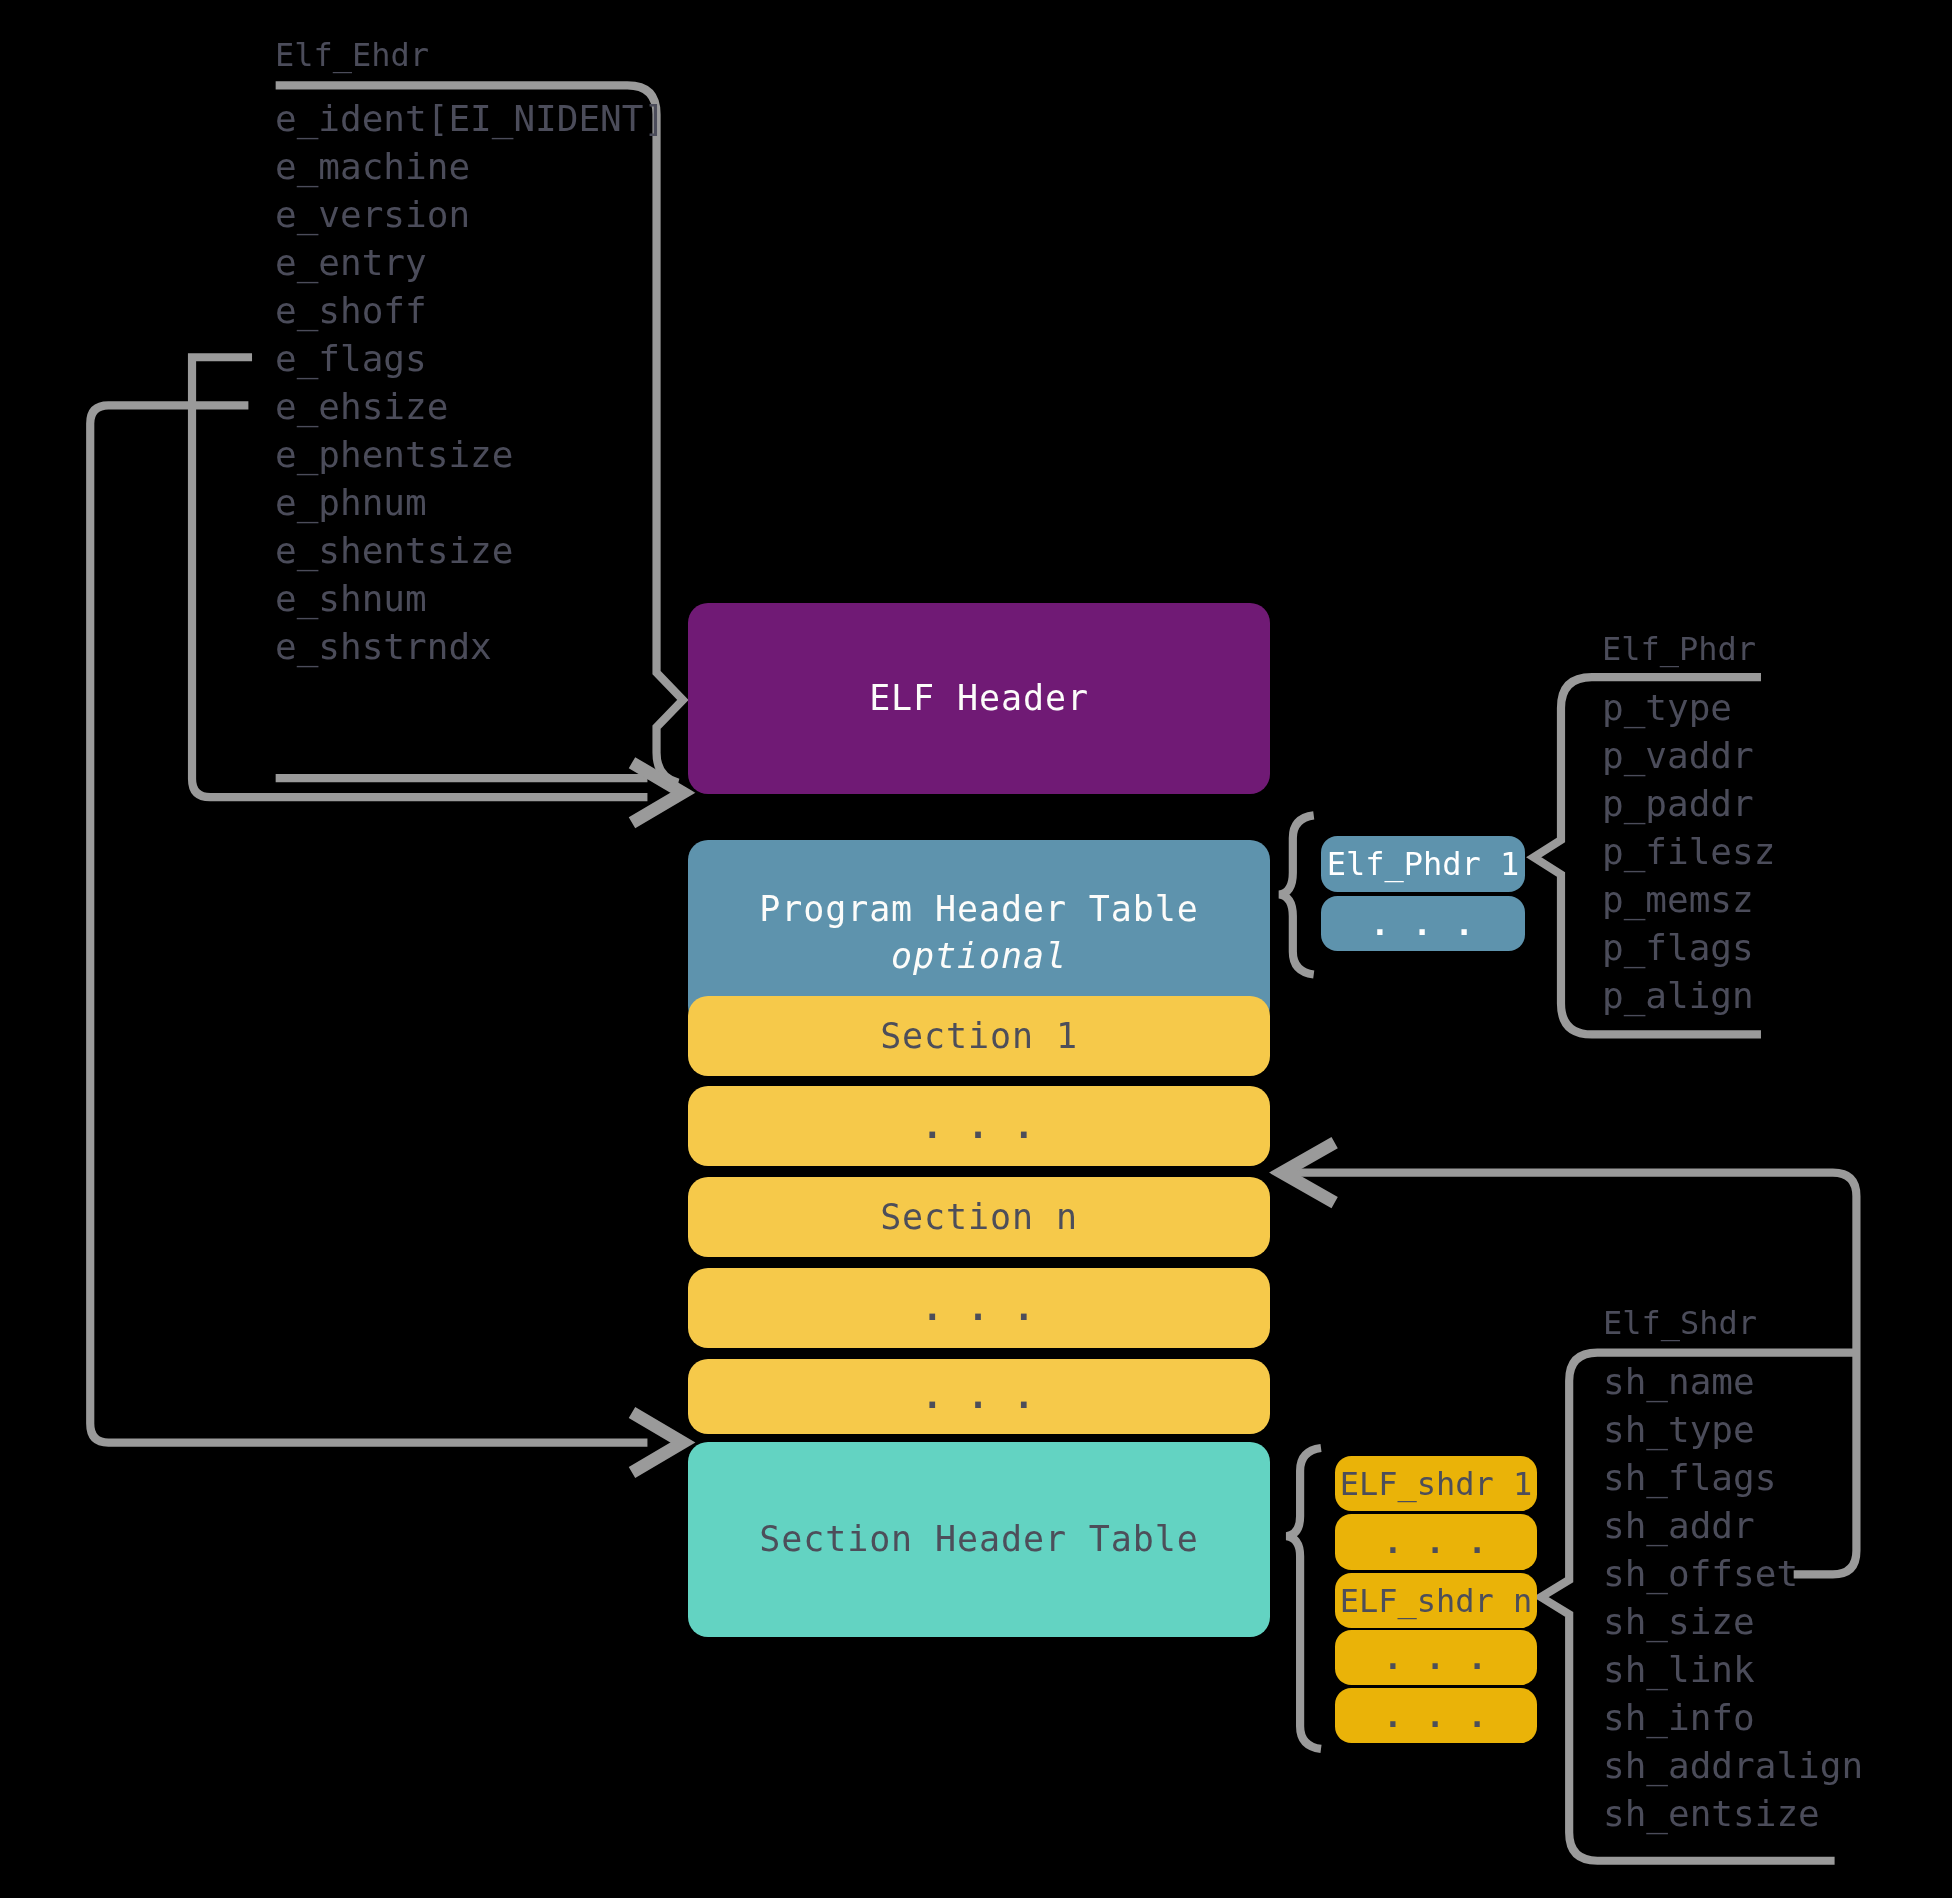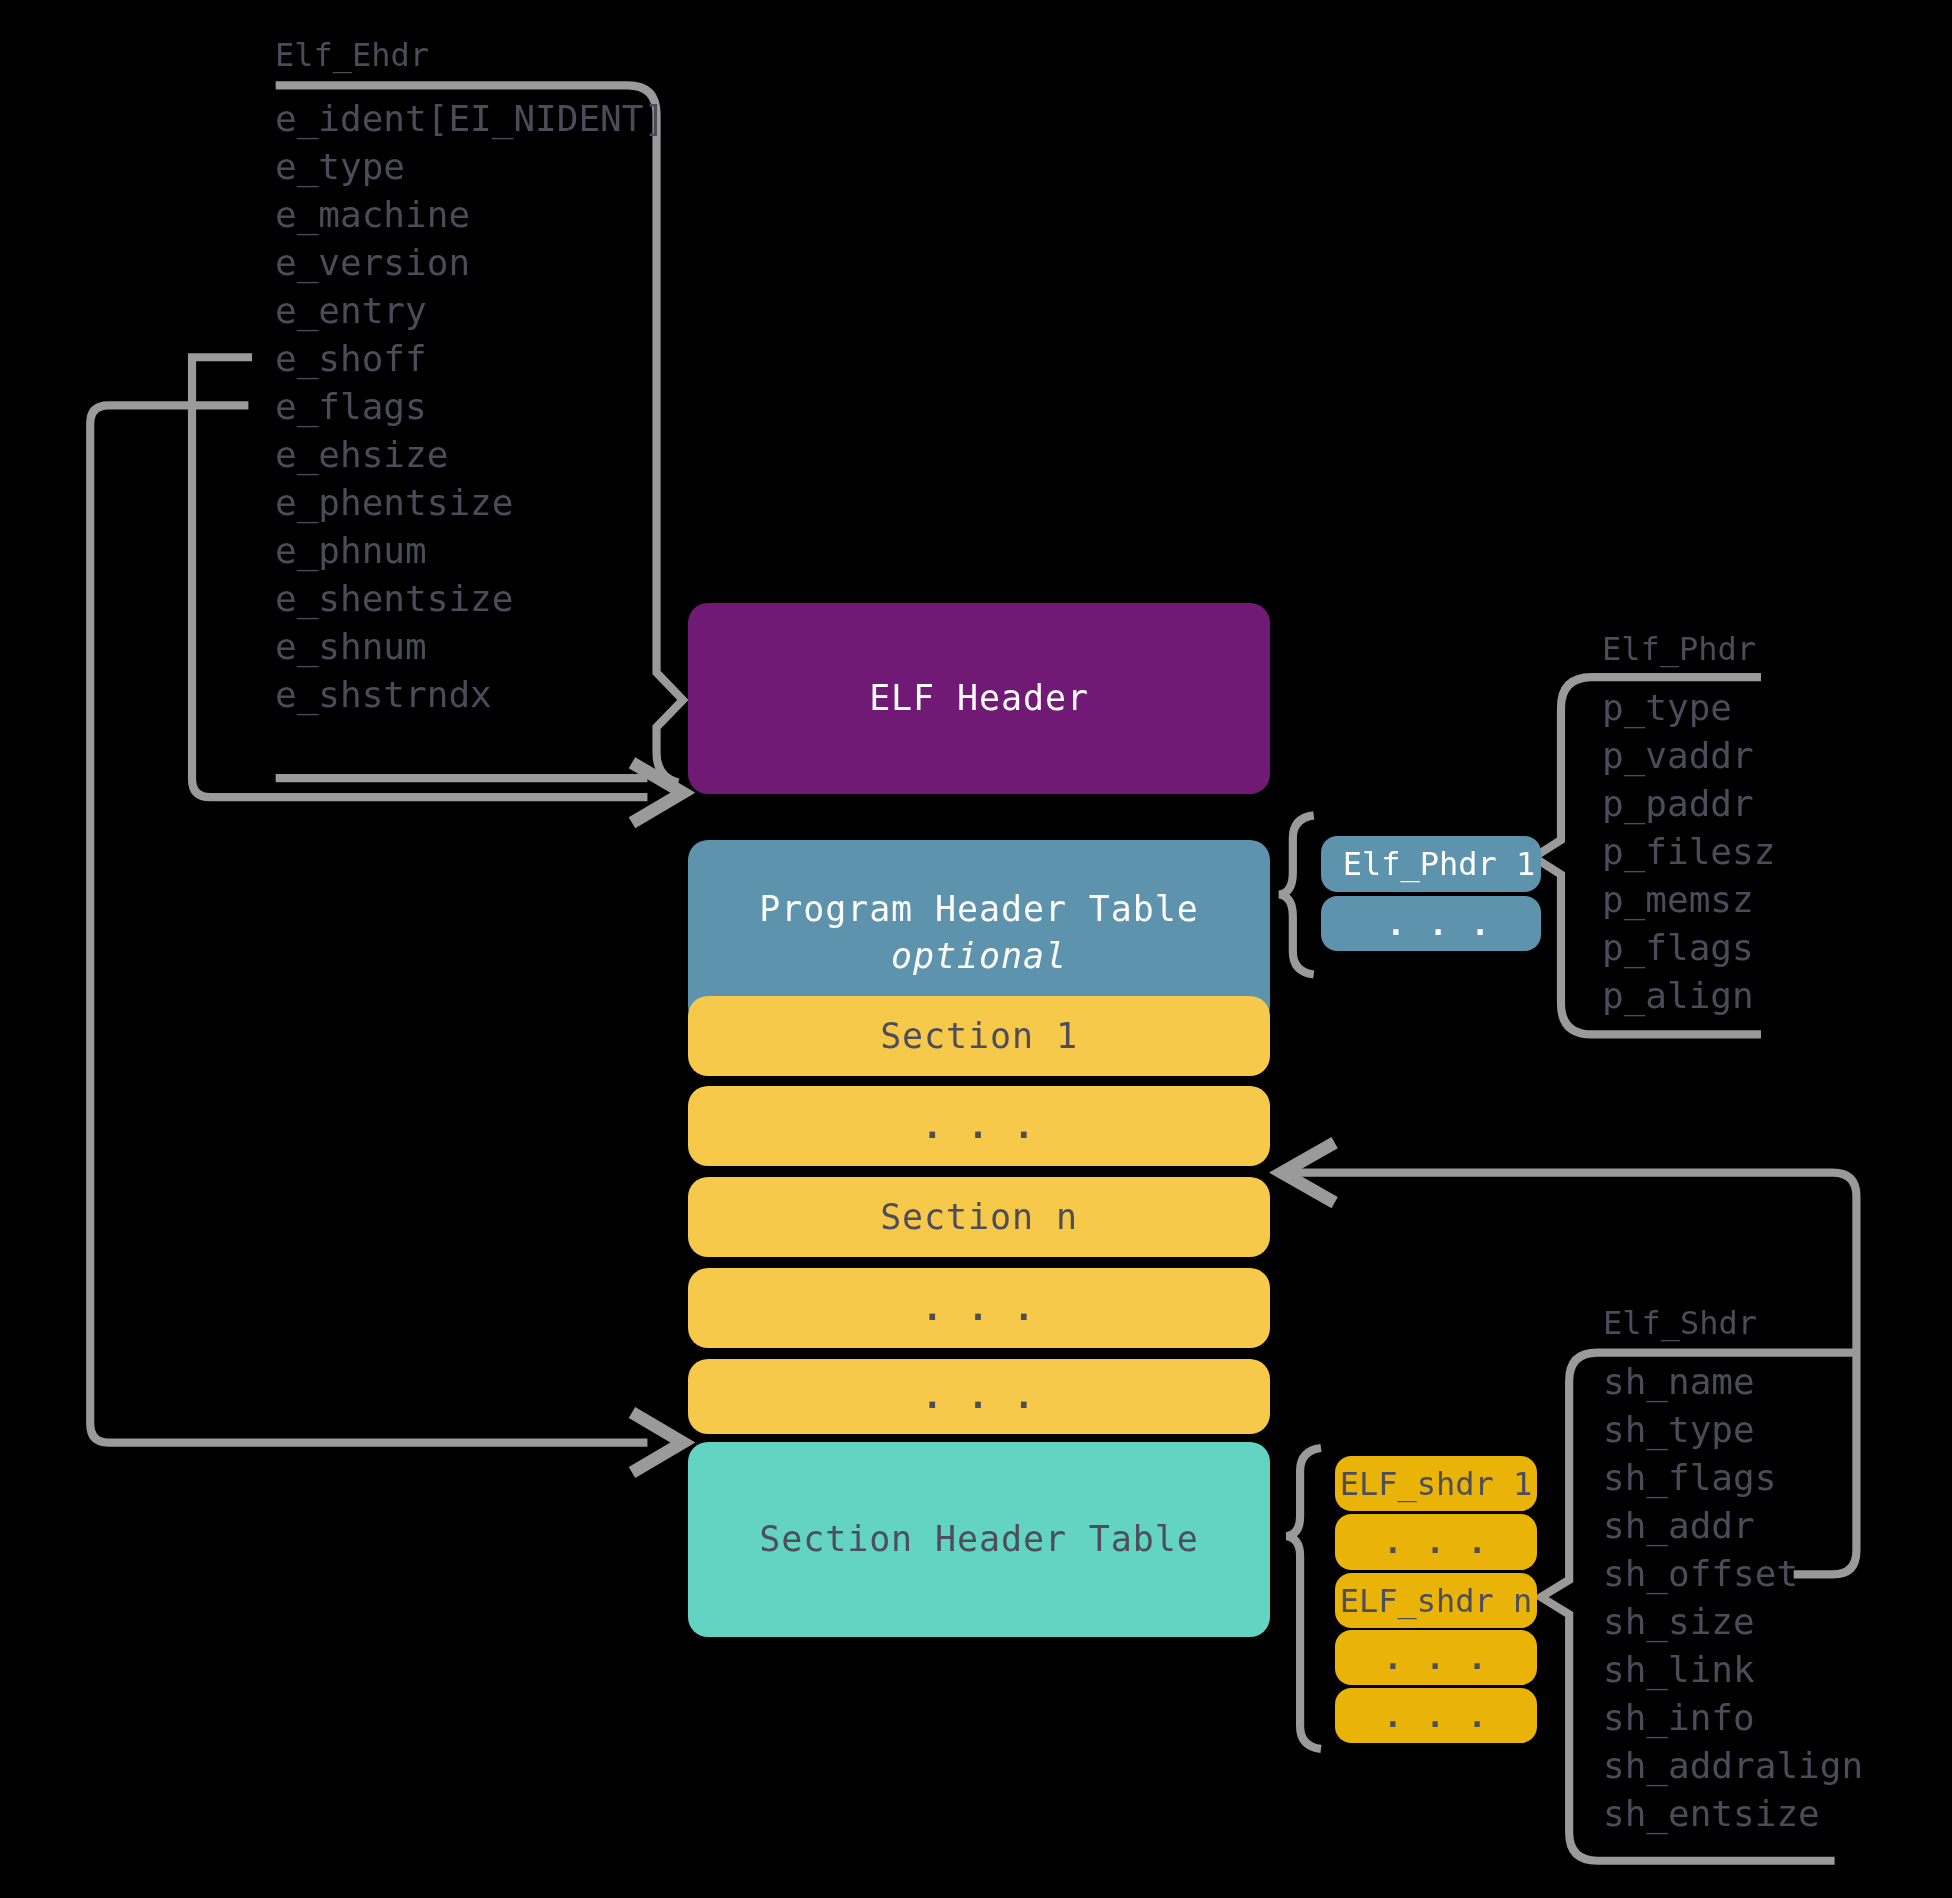--- a/index.html
+++ b/index.html
@@ -32,21 +32,21 @@
   .optional{font-style:italic;}
   .cbox .line{height:47px;line-height:47px;}
 
   .sbox{
     position:absolute;
     border-radius:16.4px;
     display:flex;align-items:center;justify-content:center;
     font-size:32px;
     box-shadow:0 3.6px 0 rgba(0,0,0,0.18);
   }
-  .sblue{background:#5e93ad;color:#ffffff;padding-left:16px;}
+  .sblue{background:#5e93ad;color:#ffffff;}
   .steal{background:#eab308;color:#4d4e5a;}
 
   .dots{font-weight:bold;letter-spacing:1.8px;}
 </style>
 </head>
 <body>
 
 <div class="canvas">
 
   <svg class="wires" width="1953" height="1898" viewBox="0 0 2148 2088">
@@ -69,21 +69,20 @@
     <path class="wire" d="M 2042 1488 H 1757 Q 1726 1488 1726 1519 V 1738 L 1695 1757 L 1726 1776 V 2016 Q 1726 2047 1757 2047 H 2018"></path>
 
     <path class="wire" d="M 1445 897 Q 1422 900 1422 922 V 960 Q 1422 982 1407 984 Q 1422 986 1422 1008 V 1047 Q 1422 1069 1445 1072"></path>
 
     <path class="wire" d="M 1453 1593 Q 1430 1596 1430 1618 V 1668 Q 1430 1688 1415 1690 Q 1430 1692 1430 1712 V 1899 Q 1430 1921 1453 1924"></path>
   </svg>
 
   <div class="structtitle" style="left:275px;top:31px;">Elf_Ehdr</div>
   <div class="fieldlist" style="left:275px;top:95px;">
     <div class="row">e_ident[EI_NIDENT]</div>
-    <div class="row">e_type</div>
     <div class="row">e_machine</div>
     <div class="row">e_version</div>
     <div class="row">e_entry</div>
     <div class="row">e_shoff</div>
     <div class="row">e_flags</div>
     <div class="row">e_ehsize</div>
     <div class="row">e_phentsize</div>
     <div class="row">e_phnum</div>
     <div class="row">e_shentsize</div>
     <div class="row">e_shnum</div>

